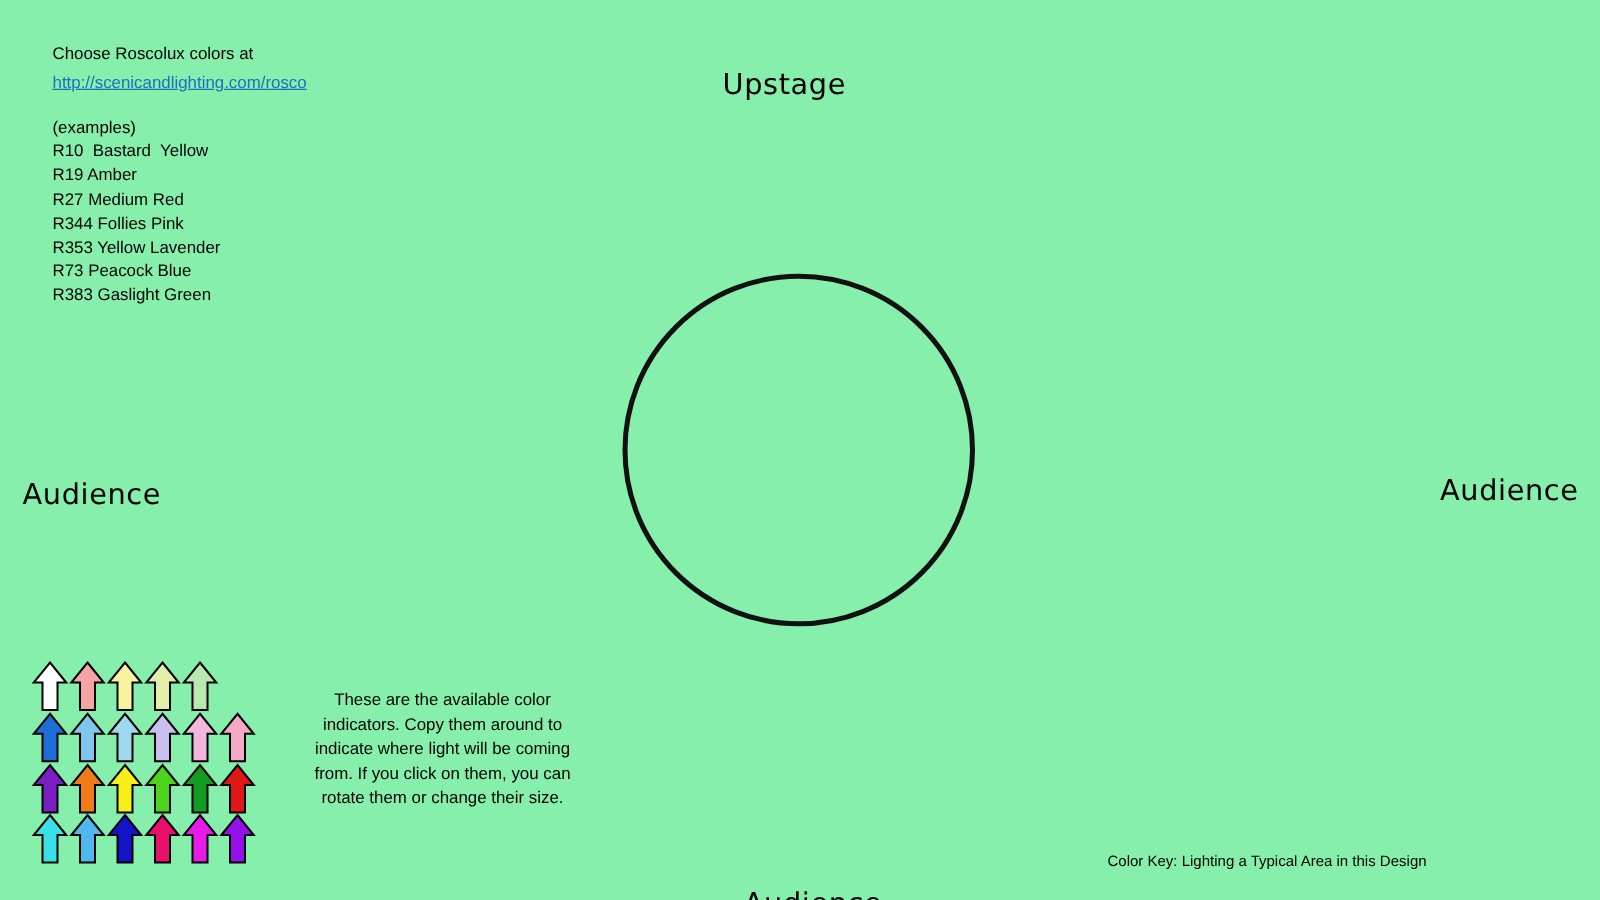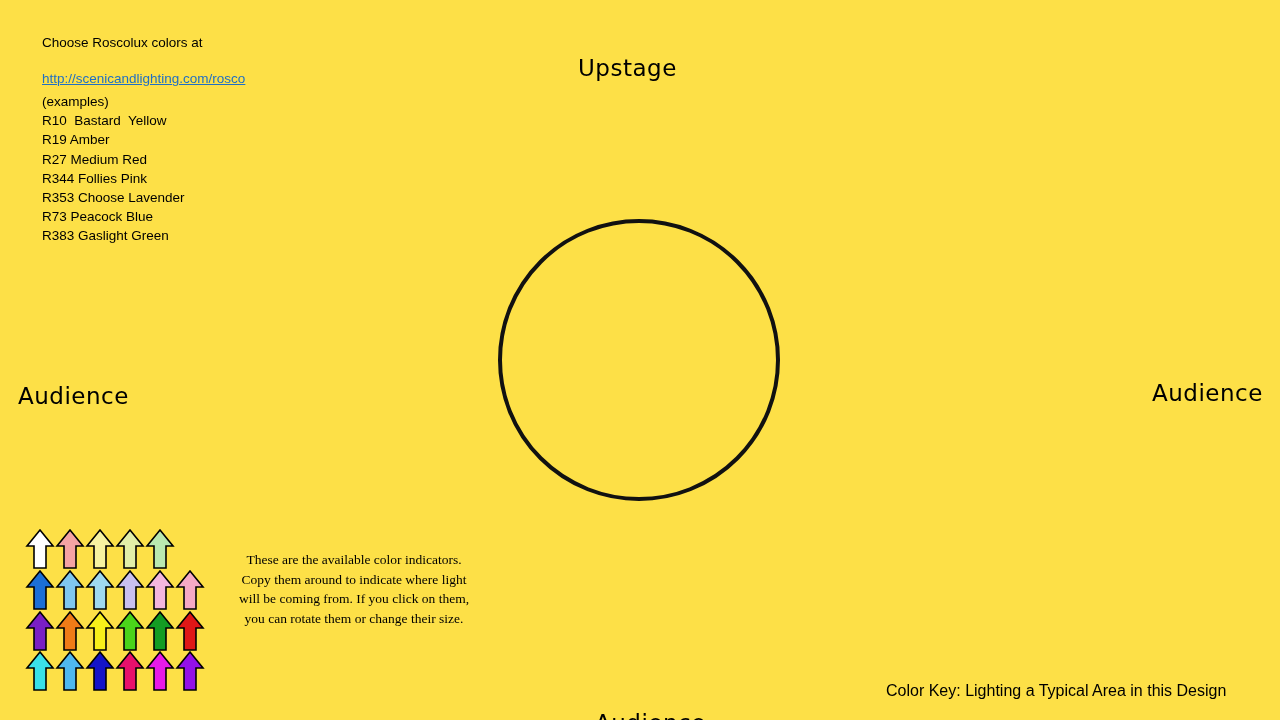--- a/index.html
+++ b/index.html
@@ -4,41 +4,41 @@
 <style>
   html, body {
     margin: 0;
     padding: 0;
     background: #ffffff;
   }
   #stage {
     position: relative;
     width: 1280px;
     height: 720px;
-    background: #fde047;
+    background: #86efac;
     overflow: hidden;
     font-family: "Liberation Sans", sans-serif;
     color: #000000;
   }
 
   
   .instructions {
     position: absolute;
     left: 42px;
     top: 33px;
     width: 300px;
     font-size: 13.5px;
     line-height: 19px;
   }
   .instructions .lead { display: block; }
   .rosco-link {
     color: #1f6fc4;
     text-decoration: underline;
     display: block;
-    margin-top: 17px;
+    margin-top: 4px;
   }
   .color-list {
     position: absolute;
     left: 42px;
     top: 92px;
     width: 320px;
     font-size: 13.5px;
     line-height: 19.2px;
   }
   .color-list div { white-space: pre; }
@@ -106,52 +106,52 @@
   }
   .arrow svg { display: block; }
 
   
   .arrow-caption {
     position: absolute;
     left: 238px;
     top: 550px;
     width: 232px;
     text-align: center;
-    font-family: Liberation Serif, serif;
+    font-family: Liberation Sans, sans-serif;
     font-size: 13.5px;
     line-height: 19.5px;
     color: #000;
   }
 
   
   .color-key {
     position: absolute;
     left: 886px;
     top: 682px;
-    font-size: 16px;
+    font-size: 12px;
     color: #000;
   }
 </style>
 </head>
 <body>
 
 <div id="stage">
 
   <div class="instructions">
     <span class="lead">Choose Roscolux colors at</span>
     <a class="rosco-link" href="#">http://scenicandlighting.com/rosco</a>
   </div>
 
   <div class="color-list">
     <div>(examples)</div>
     <div>R10  Bastard  Yellow</div>
     <div>R19 Amber</div>
     <div>R27 Medium Red</div>
     <div>R344 Follies Pink</div>
-    <div>R353 Choose Lavender</div>
+    <div>R353 Yellow Lavender</div>
     <div>R73 Peacock Blue</div>
     <div>R383 Gaslight Green</div>
   </div>
 
   <div class="hand label-upstage">Upstage</div>
   <div class="hand label-aud-left">Audience</div>
   <div class="hand label-aud-right">Audience</div>
   <div class="hand label-aud-bottom">Audience</div>
 
   <div class="stage-circle"></div>

